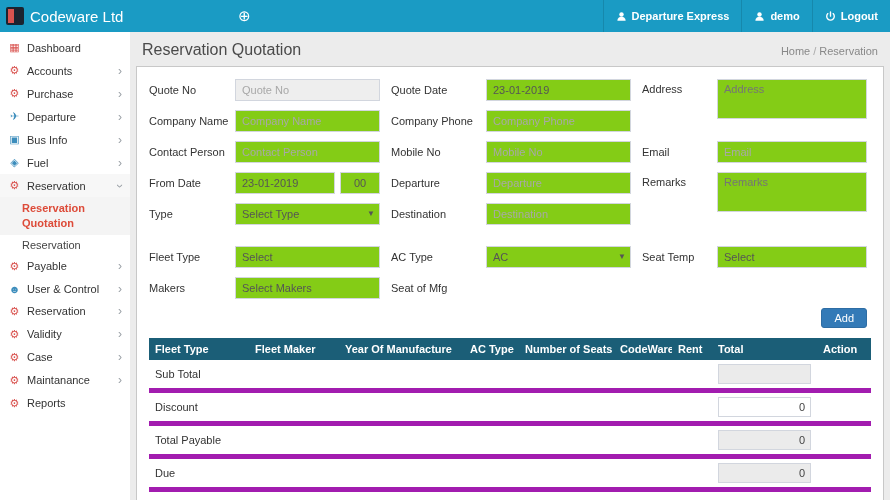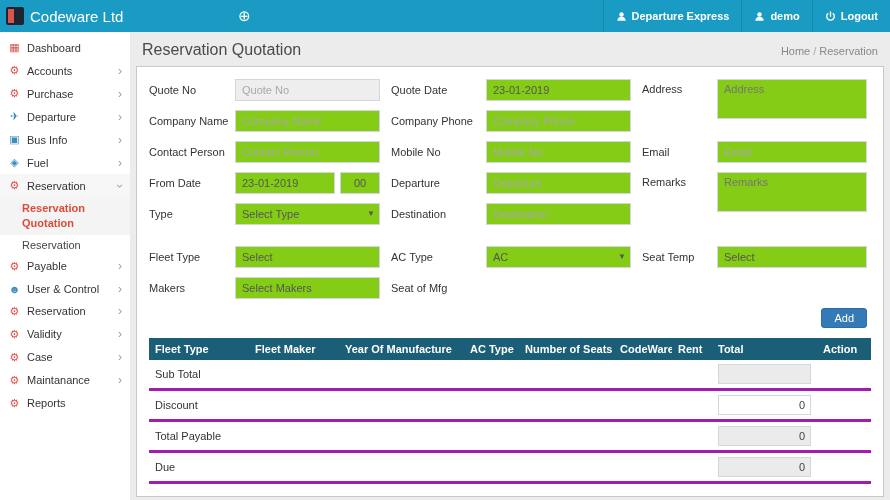--- a/index.html
+++ b/index.html
@@ -59,21 +59,21 @@
   .gr1{grid-row:1}.gr2{grid-row:2}.gr3{grid-row:3}.gr4{grid-row:4}.gr5{grid-row:5}.gr6{grid-row:6}.gr7{grid-row:7}
   .gr12{grid-row:1/3}.gr45{grid-row:4/6}
 
   .btn { display: inline-block; background: #337ab7; color: #fff; border: 1px solid #2e6da4; font-size: 11px; padding: 3px 12px; border-radius: 3px; cursor: pointer; font-family: "Liberation Sans", sans-serif; }
   .add-wrap { grid-row: 8; grid-column: 6; justify-self: end; }
 
   
   table { border-collapse: collapse; table-layout: fixed; width: 100%; }
   .qtable { margin-top: 10px; font-size: 11px; }
   .qtable thead th { background: #1b5e77; color: #fff; text-align: left; font-weight: bold; padding: 5px 6px; white-space: nowrap; overflow: hidden; }
-  .qtable tbody td { padding: 4px 6px; border-bottom: 3px solid #a21caf; }
+  .qtable tbody td { padding: 4px 6px; border-bottom: 5px solid #a21caf; }
   .tin { width: 100%; height: 20px; border: 1px solid #d2d6de; background: #fff; font-size: 11px; color: #444; text-align: right; padding: 1px 5px; font-family: "Liberation Sans", sans-serif; }
   .tin.dis { background: #ebebeb; }
 </style>
 </head>
 <body>
 
 <div class="topbar">
   <div class="brand">
     <span class="logo-box">
         <span class="logo-red"></span>

